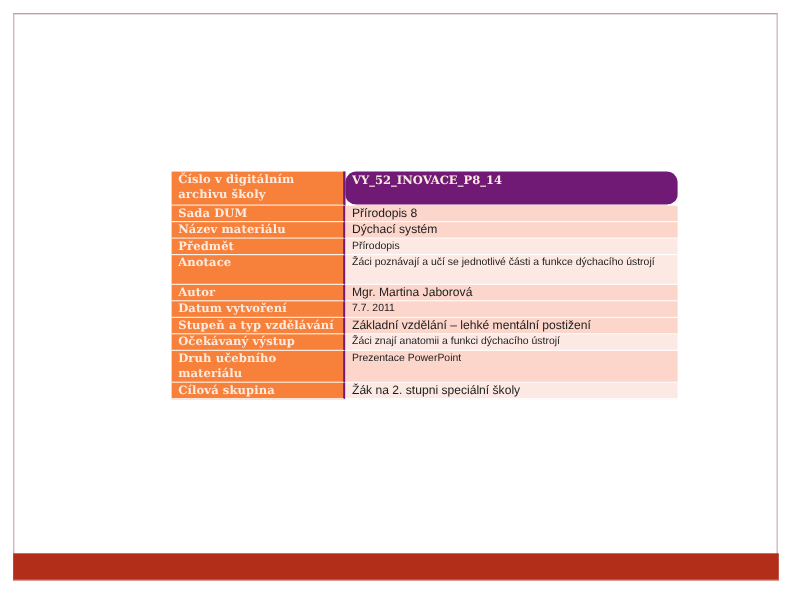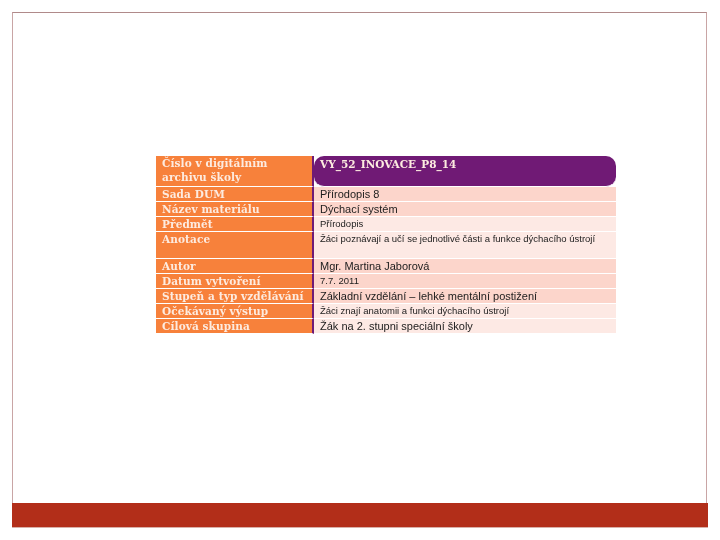--- a/index.html
+++ b/index.html
@@ -128,20 +128,24 @@
         <td class="v sans">7.7. 2011</td>
       </tr>
       <tr class="r odd">
         <td class="k">Stupeň a typ vzdělávání</td>
         <td class="v">Základní vzdělání – lehké mentální postižení</td>
       </tr>
       <tr class="r even">
         <td class="k">Očekávaný výstup</td>
         <td class="v sans">Žáci znají anatomii a funkci dýchacího ústrojí</td>
       </tr>
+      <tr class="r odd">
+        <td class="k">Druh učebního materiálu</td>
+        <td class="v sans">Prezentace PowerPoint</td>
+      </tr>
       <tr class="r even">
         <td class="k">Cílová skupina</td>
         <td class="v">Žák na 2. stupni speciální školy</td>
       </tr>
     </tbody>
   </table>
 
   <div class="bottom-bar"></div>
 </div>
 

